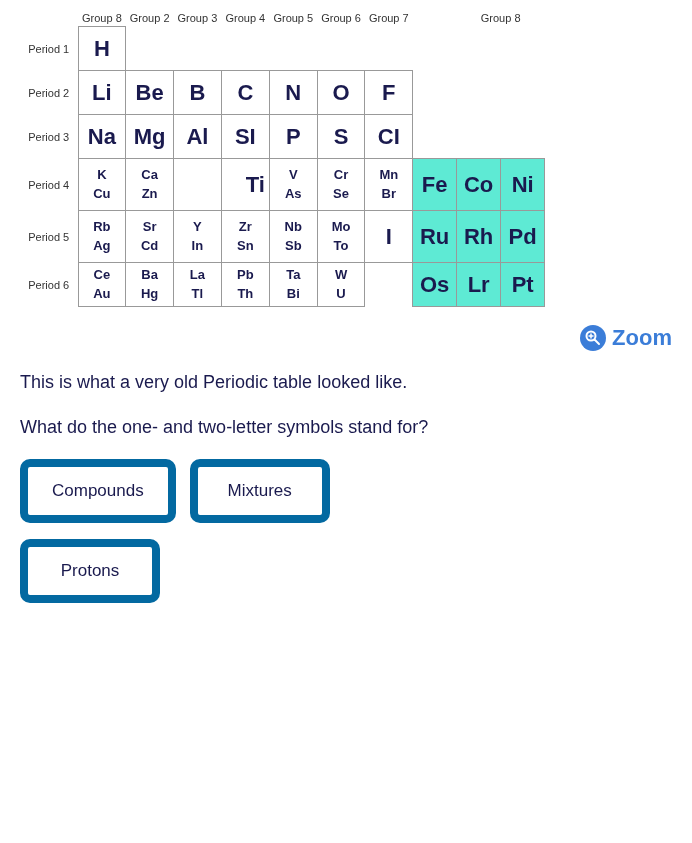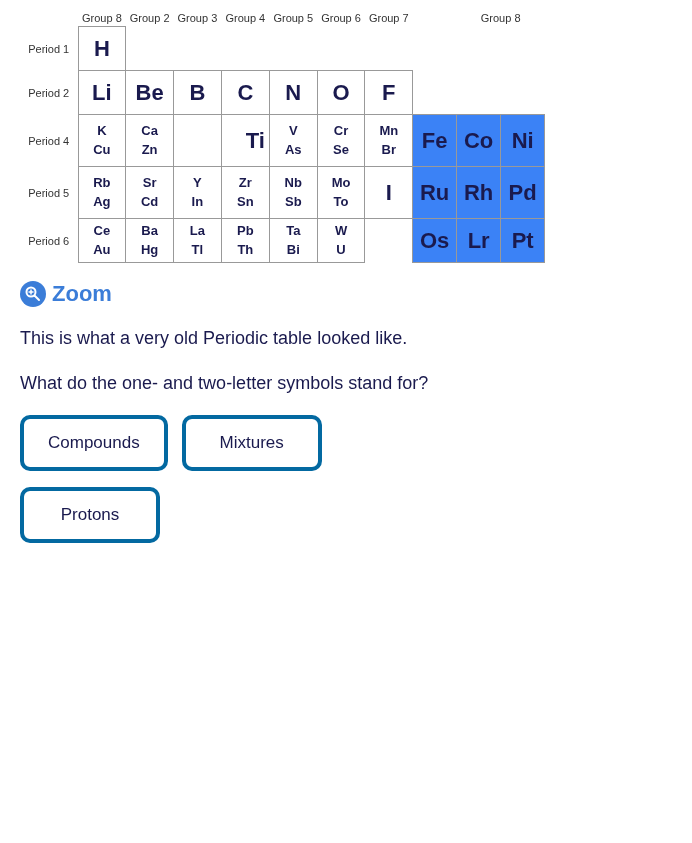--- a/index.html
+++ b/index.html
@@ -50,21 +50,21 @@
       background: #fff;
     }
 
     .element-cell.large {
       font-size: 22px;
       width: 44px;
       height: 44px;
     }
 
     .element-cell.highlight {
-      background: #3b82f6;
+      background: #5eead4;
     }
 
     .element-cell-double {
       border: 1.5px solid #999;
       font-weight: bold;
       font-size: 13px;
       width: 40px;
       height: 44px;
       color: #1a1a4e;
       background: #fff;
@@ -80,20 +80,21 @@
       width: 40px;
       height: 44px;
     }
 
     
     .zoom-container {
       display: flex;
       align-items: center;
       gap: 6px;
       margin: 18px 0 18px 0;
+      justify-content: flex-end;
     }
 
     .zoom-icon {
       width: 26px;
       height: 26px;
       background: #3b7dd8;
       border-radius: 50%;
       display: flex;
       align-items: center;
       justify-content: center;
@@ -119,21 +120,21 @@
 
     
     .answer-buttons-row {
       display: flex;
       flex-wrap: wrap;
       gap: 14px;
       margin-bottom: 16px;
     }
 
     .answer-btn {
-      border: 4px solid #0369a1;
+      border: 8px solid #0369a1;
       border-radius: 10px;
       background: #fff;
       font-size: 17px;
       color: #1a1a4e;
       padding: 14px 24px;
       cursor: pointer;
       min-width: 140px;
       text-align: center;
       font-weight: normal;
     }
@@ -171,20 +172,31 @@
         <td class="element-cell large">Li</td>
         <td class="element-cell large">Be</td>
         <td class="element-cell large">B</td>
         <td class="element-cell large">C</td>
         <td class="element-cell large">N</td>
         <td class="element-cell large">O</td>
         <td class="element-cell large">F</td>
         <td colspan="3"></td>
       </tr>
 
+      <tr>
+        <td class="period-label">Period 3</td>
+        <td class="element-cell large">Na</td>
+        <td class="element-cell large">Mg</td>
+        <td class="element-cell large">Al</td>
+        <td class="element-cell large">SI</td>
+        <td class="element-cell large">P</td>
+        <td class="element-cell large">S</td>
+        <td class="element-cell large">CI</td>
+        <td colspan="3"></td>
+      </tr>
 
       <tr>
         <td class="period-label">Period 4</td>
         <td class="element-cell-double">
             <div>K</div>
             <div>Cu</div>
           </td>
         <td class="element-cell-double">
             <div>Ca</div>
             <div>Zn</div>

